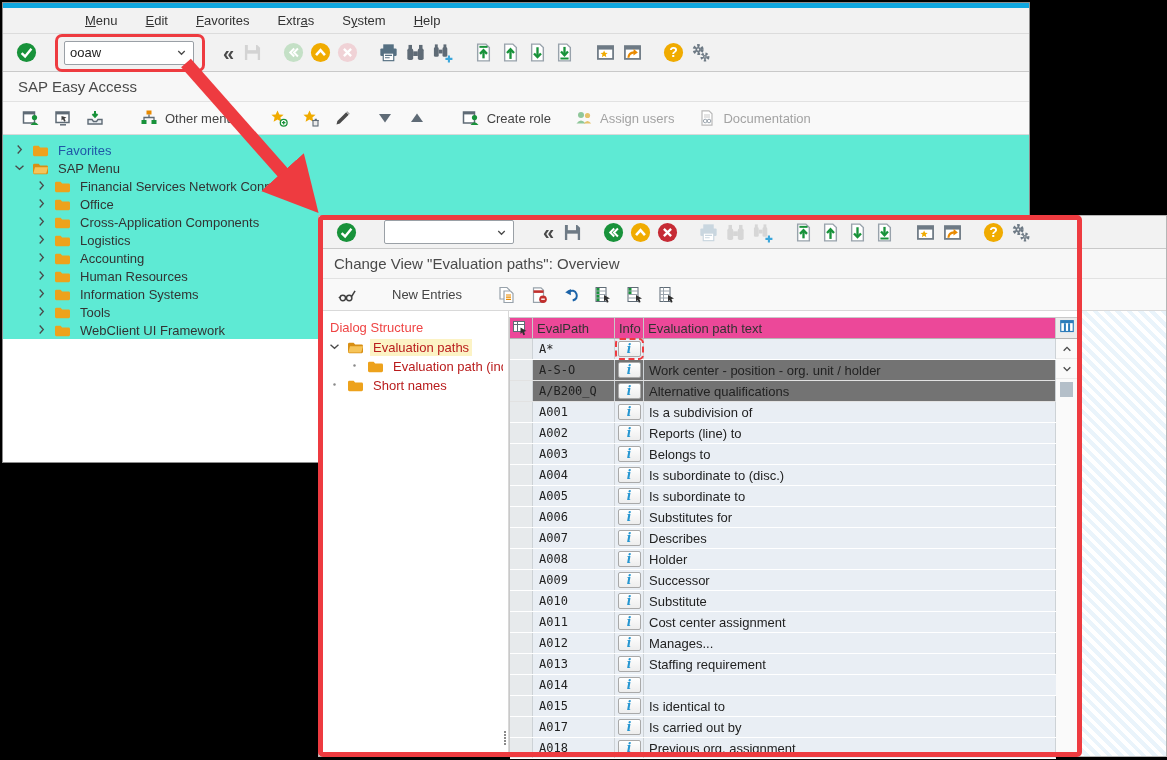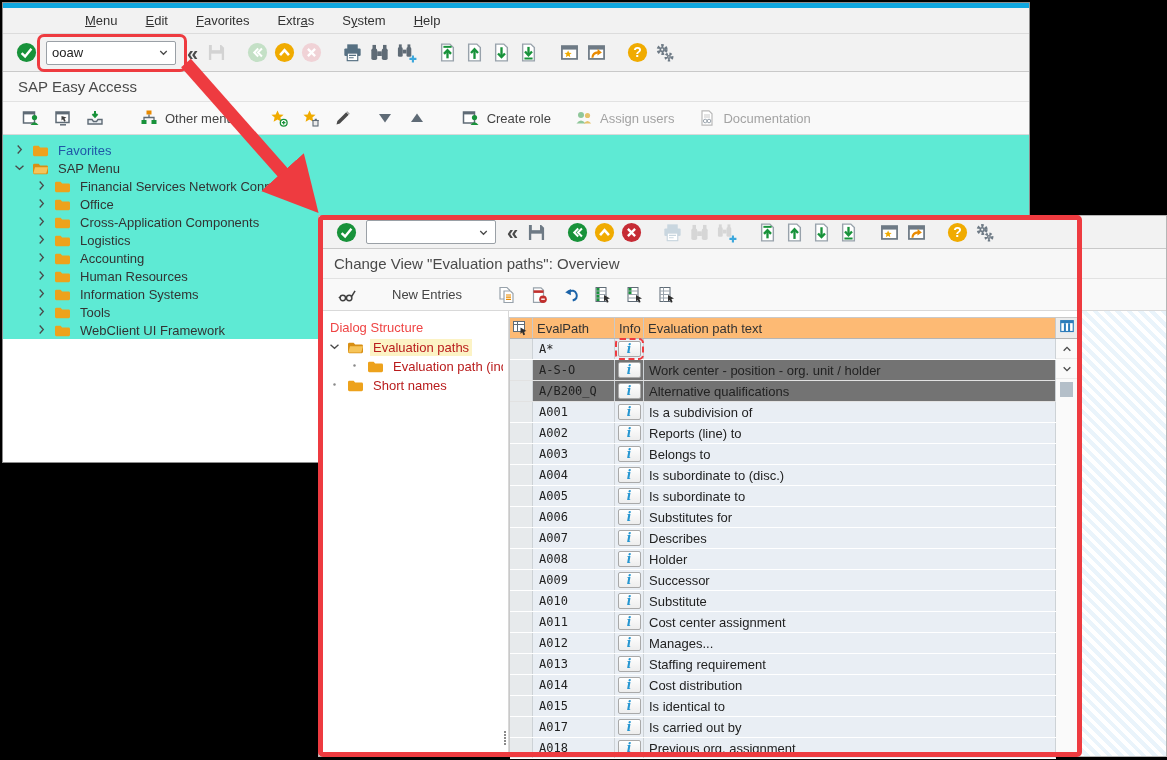--- a/index.html
+++ b/index.html
@@ -11,21 +11,21 @@
 .bluestrip{height:5px;background:#0fa7e0}
 .menubar{height:26px;background:#f2f2f2;border-bottom:1px solid #dcdcdc;display:flex;align-items:center;padding:0 8px}
 .micon{width:26px;height:19px;display:inline-flex;align-items:center;justify-content:center;margin-right:4px}
 .menuitem{font-size:13px;color:#333;padding:0 14px;height:100%;display:flex;align-items:center;cursor:default}
 .toolbar{height:38px;background:#f2f2f2;border-bottom:1px solid #c9c9c9;display:flex;align-items:center;padding:0 10px;position:relative}
 #fgwin .toolbar{height:33px;padding-left:14px}
 .ticon{width:21px;height:21px;margin:0 3px;display:inline-flex;align-items:center;justify-content:center;flex:none}
 .ticon svg{width:100%;height:100%}
 .tb-glyph{font-size:20px;font-weight:bold;color:#4a4a4a;margin:0 5px;line-height:1}
 .tbsep{width:14px;flex:none}
-.cmdwrap{position:relative;margin:0 6px}
+.cmdwrap{position:relative;margin:0 24px}
 .cmdfield{width:130px;height:24px;background:#fff;border:1px solid #9aa0a6;border-radius:2px;display:flex;align-items:center;font-size:13px;color:#222;padding:0 5px}
 .cmdfield .combo{margin-left:auto;width:13px;height:13px}
 .cmdfield .combo svg{width:13px;height:13px}
 .cmd-annot{position:absolute;left:-9px;top:-7px;right:-11px;bottom:-7px;border:3px solid #ee3b40;border-radius:7px;pointer-events:none}
 .titlebar{height:30px;background:#f7f7f7;font-size:15px;color:#4a4a4a;display:flex;align-items:center;padding-left:15px;border-bottom:1px solid #e2e2e2}
 .appbar{height:33px;background:#f9f9f9;border-bottom:1px solid #d9d9d9;display:flex;align-items:center;padding:0 12px;font-size:13px;color:#444}
 #fgwin .appbar{height:32px}
 .abtn{display:inline-flex;align-items:center;gap:7px;padding:0 7px;height:100%;white-space:nowrap}
 .abtn.dis{color:#a3a3a3}
 .aicon{width:18px;height:18px;display:inline-flex;flex:none}
@@ -41,21 +41,21 @@
 #fgmain{position:absolute;left:0;right:0;top:95px;bottom:0;display:flex;background:#fff}
 .dlgpanel{width:175px;margin-left:9px;padding-top:6px;flex:none;overflow:hidden}
 .dhdr{font-size:13px;color:#ef4444;height:21px;display:flex;align-items:center;padding-left:2px}
 .drow{height:19px;display:flex;align-items:center;font-size:13px;color:#b91c1c;white-space:nowrap}
 .dsel{background:#fcf3c5}
 .splitter{width:6px;flex:none;border-right:1px solid #d8d8d8;position:relative}
 .grip{position:absolute;bottom:10px;left:1px;width:3px}
 .grip i{display:block;width:2px;height:2px;background:#8a8a8a;margin:1px 0}
 .tablewrap{width:570px;margin-top:6px;display:flex;align-items:stretch;flex:none}
 .tcols{width:547px;border-left:1px solid #c9c9c9}
-.thead{display:flex;height:22px;background:#fdba74;border-top:1px solid #c9c9c9;border-bottom:1px solid #b5b5b5}
+.thead{display:flex;height:22px;background:#ec4899;border-top:1px solid #c9c9c9;border-bottom:1px solid #b5b5b5}
 .thead>div{display:flex;align-items:center;border-right:1px solid #c9c9c9;font-size:13px;color:#333;padding-left:4px}
 .h-sel{width:23px;justify-content:center;padding-left:0!important}
 .h-eval{width:82px}
 .h-info{width:29px}
 .h-text{flex:1}
 .trow2{display:flex;height:21px}
 .trow2.tinted{background:#e9eef4;border-bottom:1px solid #fff}
 .trow2.white{background:#737373;border-bottom:1px solid #e2e2e2}
 .trow2>div{border-right:1px solid #cdd2d6}
 .csel{width:23px;background:#e7eaec}
@@ -925,21 +925,20 @@
                 <button class="infobtn">i</button>
               </div>
               <div class="ctext">Staffing requirement</div>
             </div>
             <div class="trow2 tinted">
               <div class="csel"></div>
               <div class="ceval">A014</div>
               <div class="cinfo">
                 <button class="infobtn">i</button>
               </div>
-              <div class="ctext">Cost distribution</div>
             </div>
             <div class="trow2 tinted">
               <div class="csel"></div>
               <div class="ceval">A015</div>
               <div class="cinfo">
                 <button class="infobtn">i</button>
               </div>
               <div class="ctext">Is identical to</div>
             </div>
             <div class="trow2 tinted">

